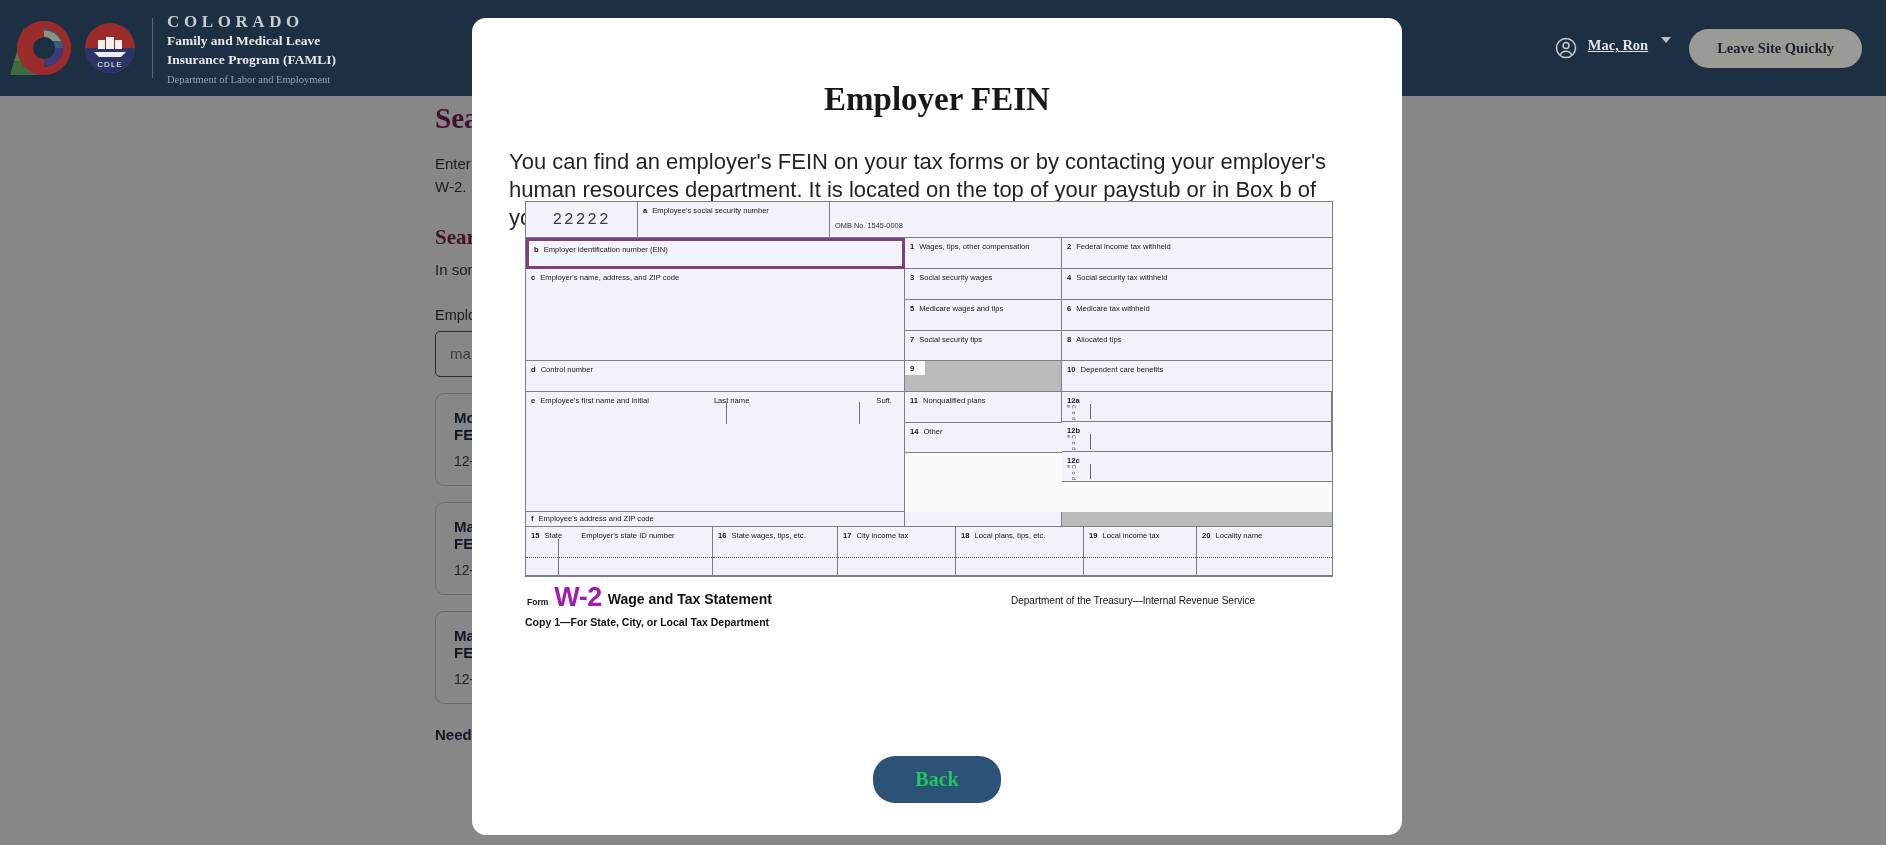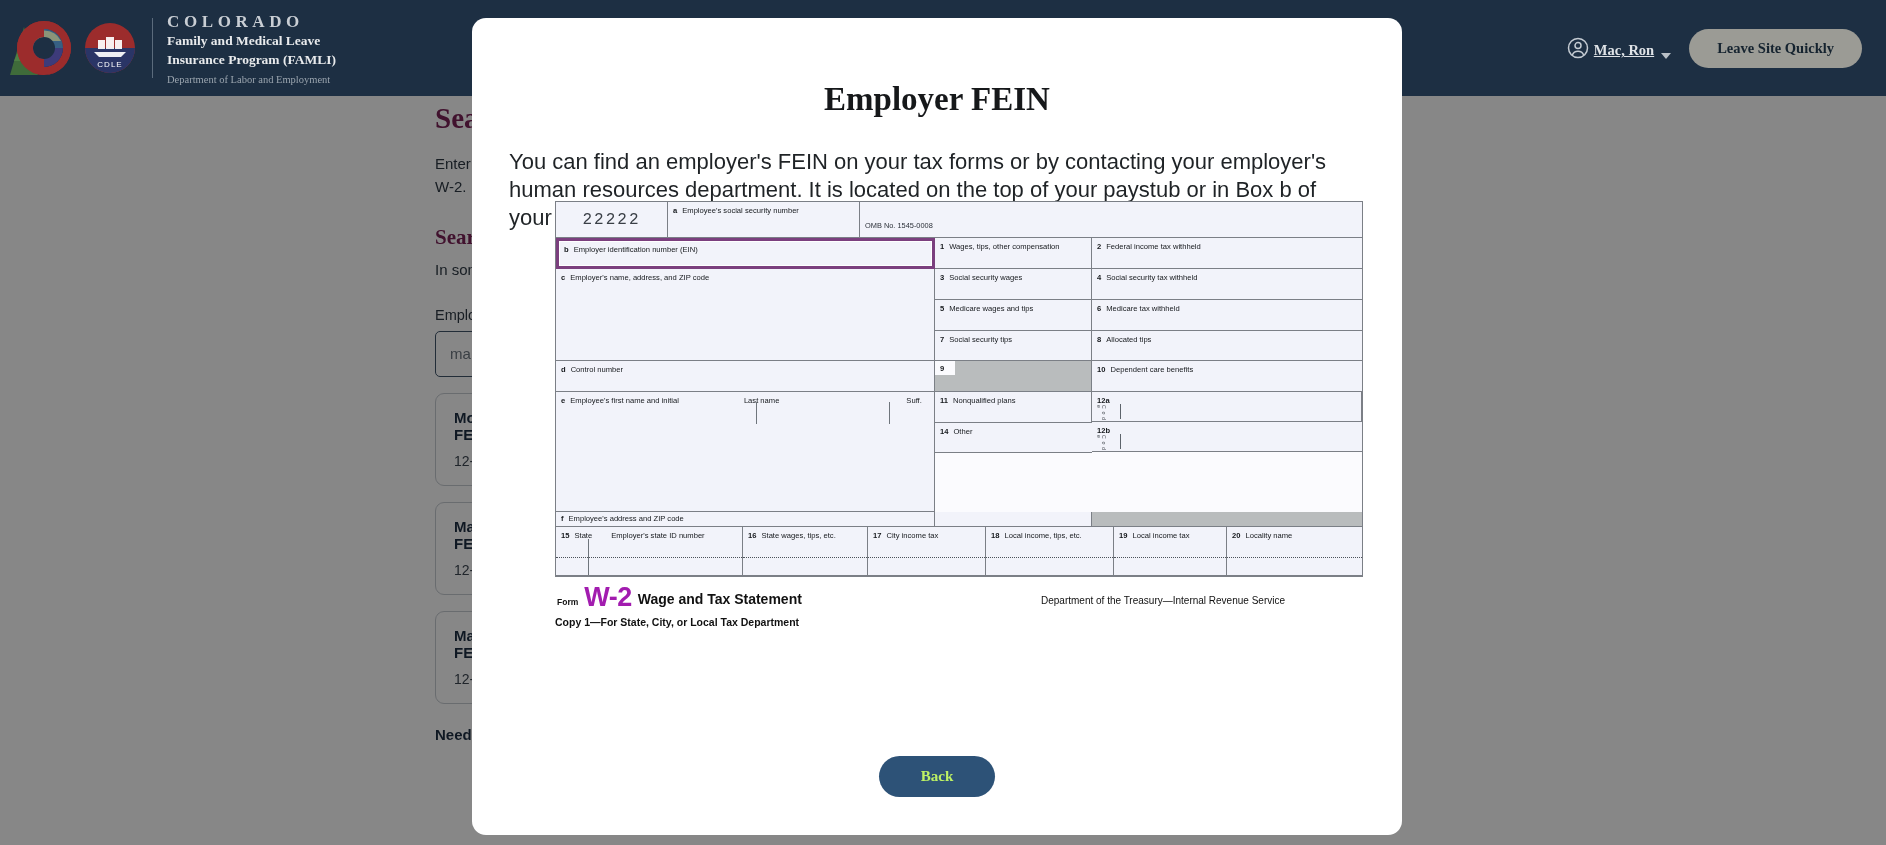--- a/index.html
+++ b/index.html
@@ -34,21 +34,21 @@
     font-family: "Liberation Serif", serif;
   }
   .brand-dept {
     font-size: 10.5px; color: #9aa4ae; margin-top: 5px;
     font-family: "Liberation Serif", serif;
   }
   .header-right {
     margin-left: auto; display: flex; align-items: center;
     padding-right: 24px; gap: 18px;
   }
-  .user-menu { display: flex; align-items: flex-end; gap: 5px; cursor: pointer; }
+  .user-menu { display: flex; align-items: flex-start; gap: 11px; cursor: pointer; }
   .user-icon { width: 22px; height: 22px; flex: none; }
   .user-name {
     color: #dfe3e7; font-size: 14.5px; font-weight: 700;
     text-decoration: underline; font-family: "Liberation Serif", serif;
   }
   .caret {
     width: 0; height: 0; border-left: 5px solid transparent;
     border-right: 5px solid transparent; border-top: 6px solid #b9c0c7;
     margin-left: 2px;
   }
@@ -107,21 +107,21 @@
     margin-top: 63px;
   }
   .modal-body {
     margin: 30px auto 0; width: 856px;
     font-size: 22px; line-height: 1.27; color: #1f2326;
     text-align: left;
   }
 
   
   .w2-wrap {
-    position: absolute; left: 83px; top: 183px;
+    position: absolute; left: 53px; top: 183px;
     width: 732px;
   }
   .w2 {
     width: 808px; border: 1px solid #7b7f86;
     background: #fbfbfe; font-size: 7.6px; color: #15181c;
     position: relative;
   }
   .w2 .row { display: flex; }
   .w2 .cell {
     position: relative; padding: 4px 5px 0 5px; background: #f2f3fa;
@@ -173,23 +173,23 @@
   .lb-form { font-size: 8.5px; font-weight: 700; color: #111; padding-bottom: 2px; margin-top: 11px; }
   .lb-w2 { font-size: 27px; font-weight: 700; color: #a21caf; line-height: 0.86;
            font-family: "Liberation Sans", sans-serif; letter-spacing: -0.5px; }
   .lb-wts { font-size: 14px; font-weight: 700; color: #111; padding-bottom: 2px; }
   .lb-copy { font-size: 10.5px; font-weight: 700; color: #111; margin-top: 7px; }
   .lb-treas { font-size: 10px; color: #111; padding-bottom: 3px; }
 
   
   .back-wrap { position: absolute; left: 0; right: 0; top: 738px; text-align: center; }
   .back-btn {
-    background: #2d5277; color: #bef264; border: none;
+    background: #2d5277; color: #22c55e; border: none;
     border-radius: 22px; padding: 12px 42px;
-    font-size: 15px; font-weight: 700; cursor: pointer;
+    font-size: 20px; font-weight: 700; cursor: pointer;
     font-family: "Liberation Serif", serif;
   }
 </style>
 </head>
 <body>
 
 <div class="site-header">
   <div class="brand">
     <svg class="logo-co" viewBox="0 0 72 62">
       <path d="M2 58 L16 10 L30 58 Z" fill="#3f6b3a"></path>
@@ -409,20 +409,25 @@
           <div class="cell" style="height:30px;position:relative;">
             <span class="n">12a</span>
             <span class="code-v">C o d e</span>
             <span class="code-line"></span>
           </div>
           <div class="cell" style="height:30px;position:relative;">
             <span class="n">12b</span>
             <span class="code-v">C o d e</span>
             <span class="code-line"></span>
           </div>
+          <div class="cell" style="height:30px;position:relative;">
+            <span class="n">12c</span>
+            <span class="code-v">C o d e</span>
+            <span class="code-line"></span>
+          </div>
         </div>
       </div>
 
       <div class="row">
         <div class="cell" style="width:379px;height:15px;padding-top:2px;">
           <div class="lbl">
               <span class="n">f</span>
               <span>Employee's address and ZIP code</span>
             </div>
         </div>
@@ -450,21 +455,21 @@
         <div class="cell" style="width:118px;height:49px;position:relative;">
           <div class="lbl">
               <span class="n">17</span>
               <span>City income tax</span>
             </div>
           <div class="dotted-h"></div>
         </div>
         <div class="cell" style="width:128px;height:49px;position:relative;">
           <div class="lbl">
               <span class="n">18</span>
-              <span>Local income, tips, etc.</span>
+              <span>Local plans, tips, etc.</span>
             </div>
           <div class="dotted-h"></div>
         </div>
         <div class="cell" style="width:113px;height:49px;position:relative;">
           <div class="lbl">
               <span class="n">19</span>
               <span>Local income tax</span>
             </div>
           <div class="dotted-h"></div>
         </div>

